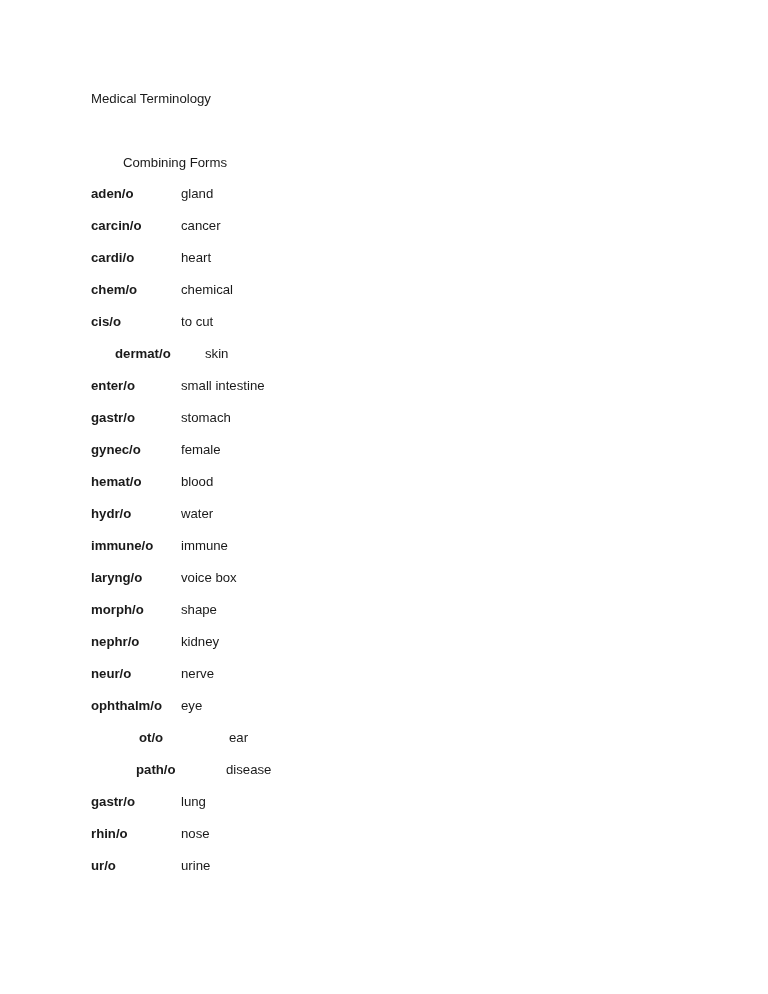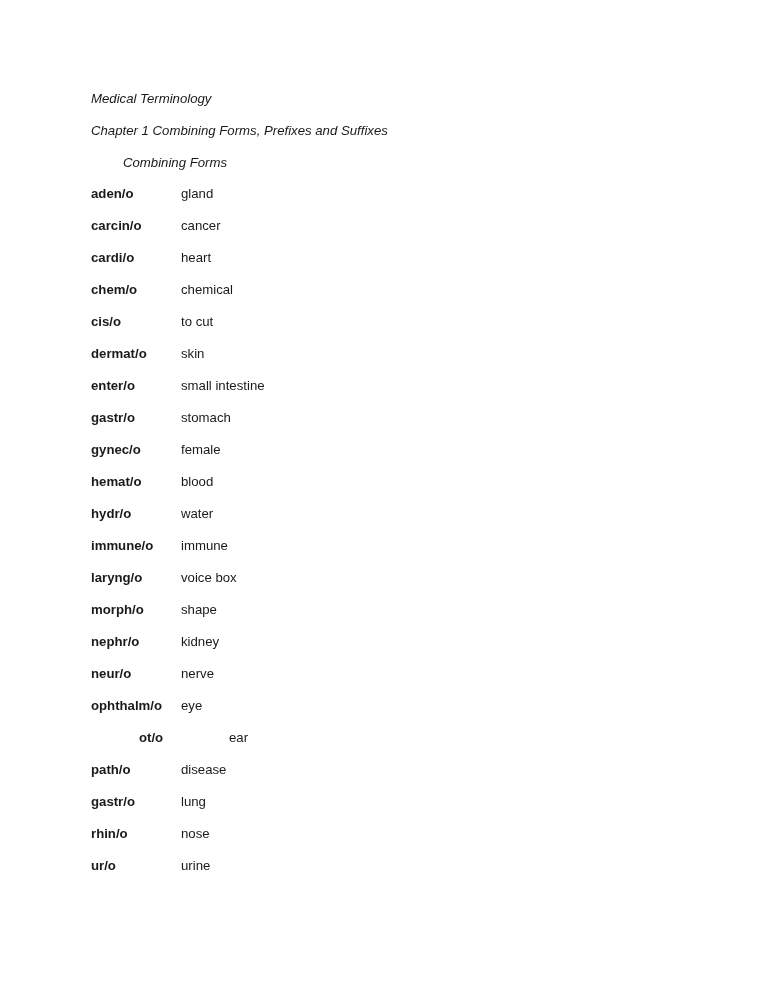--- a/index.html
+++ b/index.html
@@ -22,21 +22,20 @@
       top: 0;
       width: 768px;
       height: 994px;
     }
     .line {
       position: absolute;
       left: 91px;
       height: 18px;
       line-height: 18px;
       white-space: nowrap;
-      font-style: italic;
     }
     .row {
       position: absolute;
       left: 91px;
       height: 18px;
       line-height: 18px;
       white-space: nowrap;
       width: 400px;
     }
     .term {
@@ -49,21 +48,20 @@
       position: absolute;
       left: 90px;
       top: 0;
     }
   </style>
 </head>
 <body>
 
 <div class="page">
   <div class="line" style="top:90px;">Medical Terminology</div>
-  <div class="line" style="top:122px;">Chapter 1 Combining Forms, Prefixes and Suffixes</div>
   <div class="line" style="top:154px;margin-left:32px;">Combining Forms</div>
 
   <div>
     <div class="row" style="top:185px;">
       <span class="term">aden/o</span>
       <span class="meaning">gland</span>
     </div>
     <div class="row" style="top:217px;">
       <span class="term">carcin/o</span>
       <span class="meaning">cancer</span>
@@ -73,21 +71,21 @@
       <span class="meaning">heart</span>
     </div>
     <div class="row" style="top:281px;">
       <span class="term">chem/o</span>
       <span class="meaning">chemical</span>
     </div>
     <div class="row" style="top:313px;">
       <span class="term">cis/o</span>
       <span class="meaning">to cut</span>
     </div>
-    <div class="row" style="top:345px;">
+    <div class="row" style="top:345px;margin-left:24px;">
       <span class="term">dermat/o</span>
       <span class="meaning">skin</span>
     </div>
     <div class="row" style="top:377px;">
       <span class="term">enter/o</span>
       <span class="meaning">small intestine</span>
     </div>
     <div class="row" style="top:409px;">
       <span class="term">gastr/o</span>
       <span class="meaning">stomach</span>
@@ -125,21 +123,21 @@
       <span class="meaning">nerve</span>
     </div>
     <div class="row" style="top:697px;">
       <span class="term">ophthalm/o</span>
       <span class="meaning">eye</span>
     </div>
     <div class="row" style="top:729px;margin-left:48px;">
       <span class="term">ot/o</span>
       <span class="meaning">ear</span>
     </div>
-    <div class="row" style="top:761px;">
+    <div class="row" style="top:761px;margin-left:45px;">
       <span class="term">path/o</span>
       <span class="meaning">disease</span>
     </div>
     <div class="row" style="top:793px;">
       <span class="term">gastr/o</span>
       <span class="meaning">lung</span>
     </div>
     <div class="row" style="top:825px;">
       <span class="term">rhin/o</span>
       <span class="meaning">nose</span>

